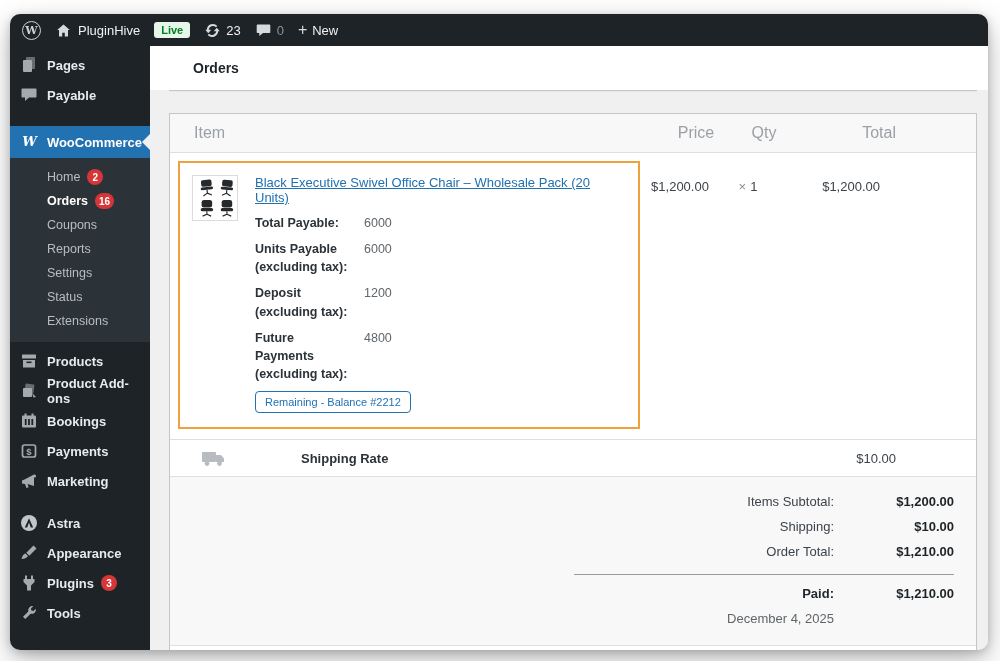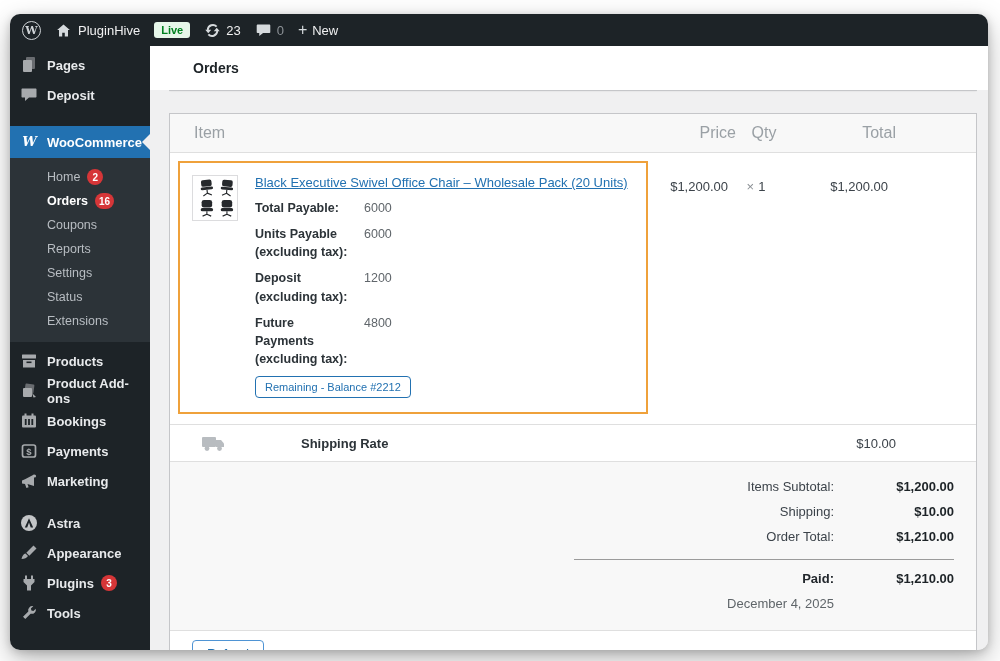--- a/index.html
+++ b/index.html
@@ -66,30 +66,30 @@
   .page-header { background:#fff; height:44px; display:flex; align-items:center; padding-left:43px; flex:0 0 44px; }
   .page-title { font-size:14px; font-weight:700; color:#1d2327; }
   .cut-box {
     margin:0 11px 0 19px; height:7px; background:#fff;
     border:1px solid #c5c6c9; border-top:none; border-radius:0 0 3px 3px;
     box-shadow:0 1px 1px rgba(0,0,0,.04);
   }
   
   .panel { margin:22px 11px 0 19px; background:#fff; border:1px solid #c5c6c9; font-size:13px; color:#3c434a; }
   .rcols { display:flex; padding-right:80px; }
-  .col-price { width:80px; text-align:right; }
+  .col-price { width:80px; text-align:center; }
   .col-qty   { width:56px; text-align:center; }
   .col-total { width:104px; text-align:right; }
   .thead {
     background:#f8f8f8; border-bottom:1px solid #dfdfdf; height:39px;
     display:flex; align-items:center; justify-content:space-between;
     color:#9aa0a5; font-size:16px;
   }
   .th-item { padding-left:24px; }
-  .item-row { display:flex; justify-content:space-between; align-items:flex-start; padding:8px 8px 10px 0; }
+  .item-row { display:flex; justify-content:space-between; align-items:flex-start; padding:8px 16px 10px 0; }
   .item-row .rcols { padding-top:18px; color:#3c434a; }
   .qty-x { color:#8a8f94; margin-right:4px; }
   .highlight-box {
     margin-left:8px; width:489px; border:2px solid #efa13b; padding:12px 12px 14px 12px;
     display:flex; background:#fff;
   }
   .thumb {
     width:46px; height:46px; border:1px solid #dcdcde; background:#fff; flex:0 0 46px;
     display:flex; align-items:center; justify-content:center;
   }
@@ -168,21 +168,21 @@
         <svg class="mi" viewBox="0 0 18 18">
             <rect x="6" y="1" width="9" height="12" rx="1" opacity=".55"></rect>
             <rect x="3" y="4" width="9" height="12" rx="1"></rect>
           </svg>
         <span>Pages</span>
       </div>
       <div class="sb-item">
         <svg class="mi" viewBox="0 0 18 18">
             <path d="M2.5 2.5h13c.6 0 1 .4 1 1v7c0 .6-.4 1-1 1H9l-4 3.5V11.5H2.5c-.6 0-1-.4-1-1v-7c0-.6.4-1 1-1z"></path>
           </svg>
-        <span>Deposit</span>
+        <span>Payable</span>
       </div>
 
       <div style="height:16px"></div>
 
       <div class="sb-item active-top">
         <span class="wc-logo">W</span>
         <span>WooCommerce</span>
         <span class="active-arrow"></span>
       </div>
 

